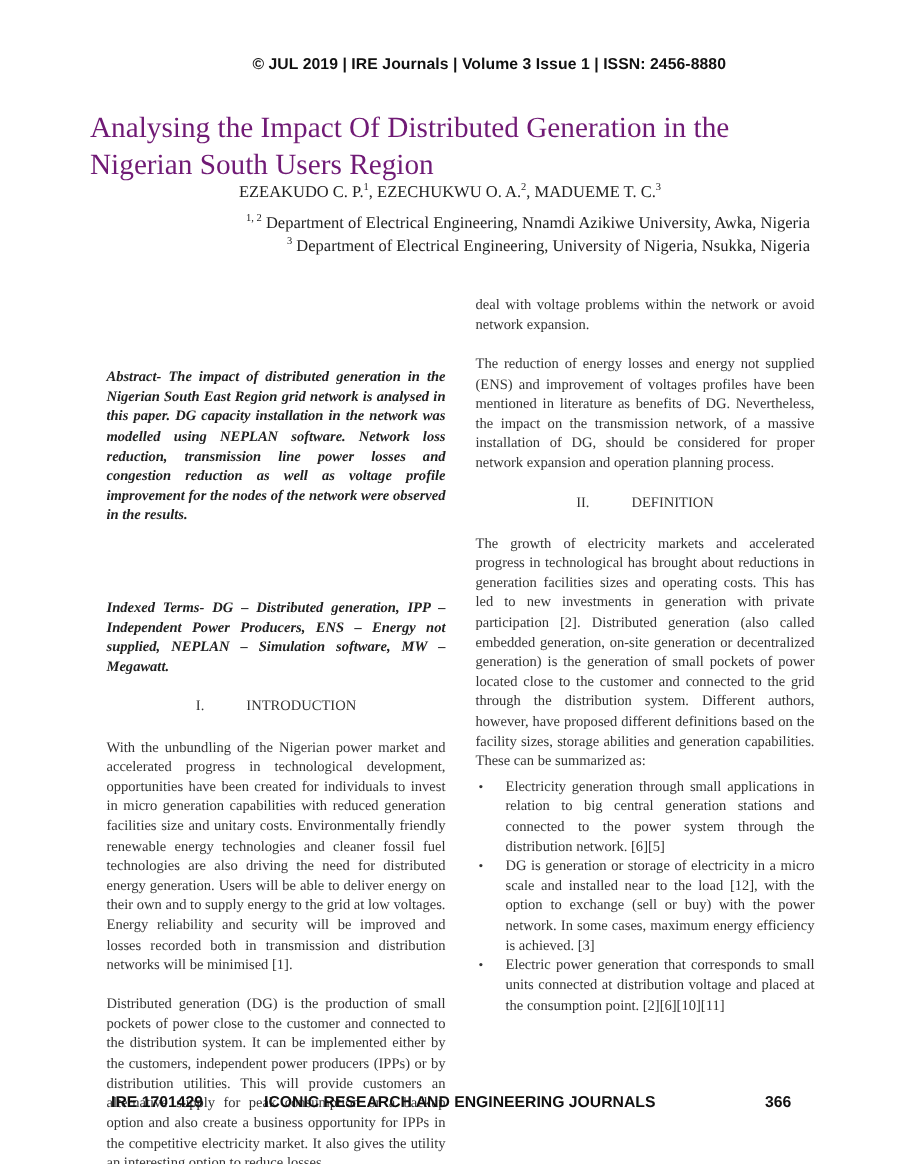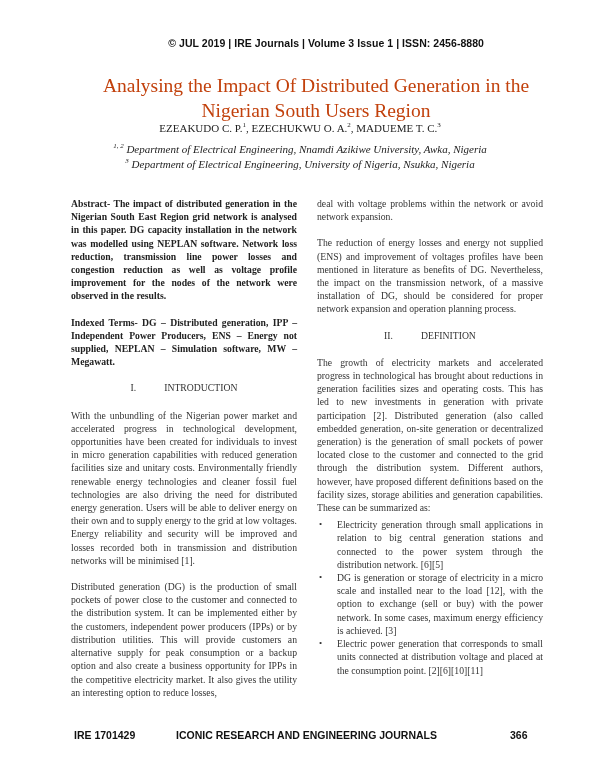--- a/index.html
+++ b/index.html
@@ -7,46 +7,46 @@
     body { position: relative; font-family: "Liberation Serif", "DejaVu Serif", serif; color: #222; }
 
     .page-header {
       position: absolute; top: 37px; left: 0; width: 556px;
       text-align: right; padding-right: 72px;
       font-family: "Liberation Sans", "DejaVu Sans", sans-serif;
       font-weight: bold; font-size: 10.5px; color: #111; letter-spacing: 0.05px;
     }
 
     .title {
-      position: absolute; top: 73px; left: 76px; width: 480px;
-      text-align: center; font-size: 19.5px; line-height: 25px; color: #c2410c;
+      position: absolute; top: 73px; left: 60px; width: 480px;
+      text-align: left; font-size: 19.5px; line-height: 25px; color: #701a75;
       font-weight: normal;
     }
 
     .authors {
       position: absolute; top: 121px; left: 60px; width: 480px;
       text-align: center; font-size: 11px; line-height: 15px; color: #222;
     }
     .affil {
-      position: absolute; left: 60px; width: 480px; text-align: center;
-      font-style: italic; font-size: 11px; line-height: 15px; color: #222;
+      position: absolute; left: 60px; width: 480px; text-align: right;
+      font-size: 11px; line-height: 15px; color: #222;
     }
     .affil1 { top: 142px; }
     .affil2 { top: 157px; }
     sup { font-size: 7px; vertical-align: super; line-height: 0; }
 
     .col {
       position: absolute; width: 226px; font-size: 9.7px; line-height: 13.2px;
       text-align: justify; color: #333;
     }
     .col-left { left: 71px; top: 197px; }
     .col-right { left: 317px; top: 197px; }
 
     .para { margin-bottom: 13px; }
-    .abstract { font-weight: bold; color: #222; }
+    .abstract { font-weight: bold; font-style: italic; color: #222; margin-top: 48px; }
     .section-head {
       text-align: center; font-size: 9.7px; color: #333; margin: 2px 0 14px 0;
     }
     .section-head .num { display: inline-block; margin-right: 28px; text-align: right; }
 
     ul.bullets { list-style: none; margin: 0; padding: 0; }
     ul.bullets li { position: relative; padding-left: 20px; margin-bottom: 0; }
     ul.bullets li .bullet {
       position: absolute; left: 2px; top: 0; font-size: 9px;
     }

